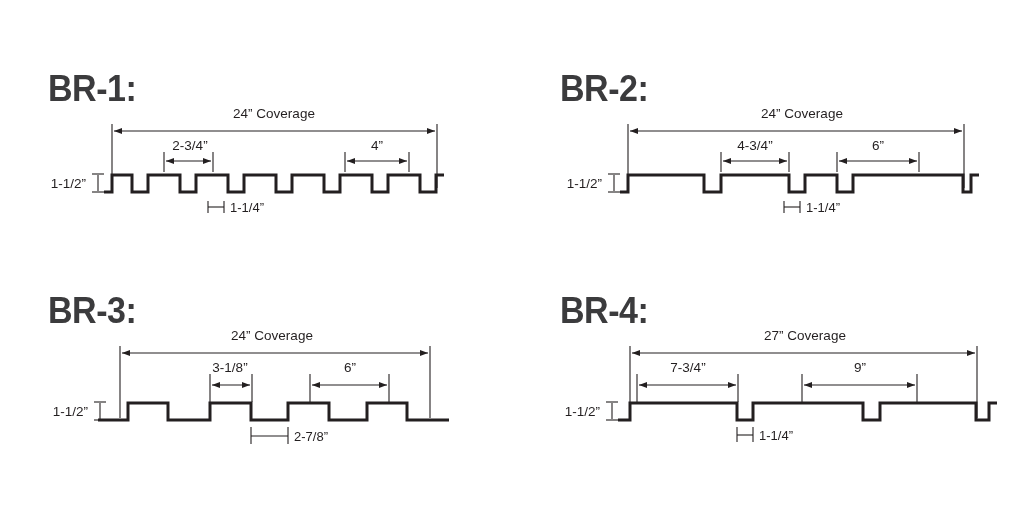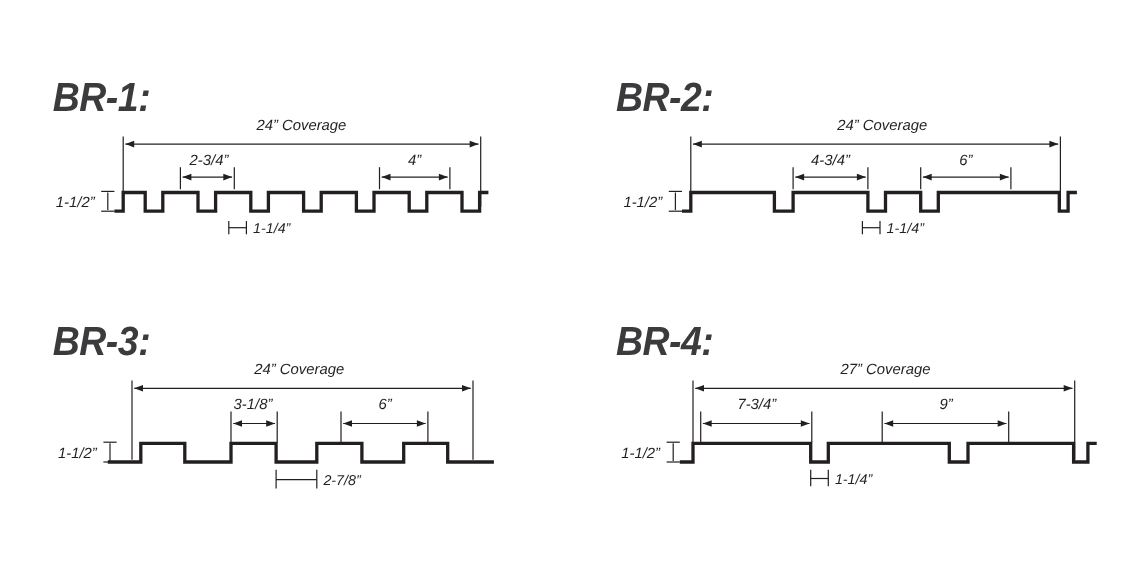--- a/index.html
+++ b/index.html
@@ -13,21 +13,20 @@
     font-family: "Liberation Sans", sans-serif;
     color: #231f20;
     overflow: hidden;
     position: relative;
   }
   #sheet {
     position: relative;
     width: 1024px;
     height: 522px;
     background: #ffffff;
-    font-style: italic;
   }
   .panel {
     position: absolute;
   }
   .panel-title {
     position: absolute;
     font-family: "Liberation Sans", sans-serif;
     font-weight: bold;
     font-size: 37px;
     letter-spacing: -0.5px;

